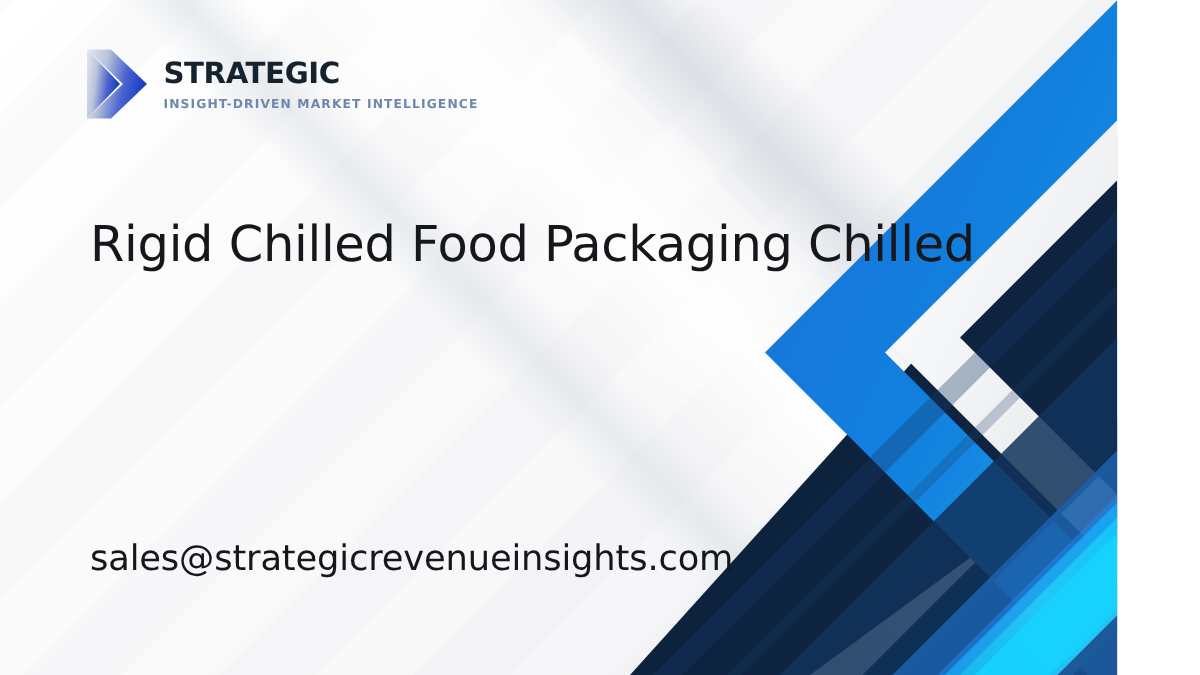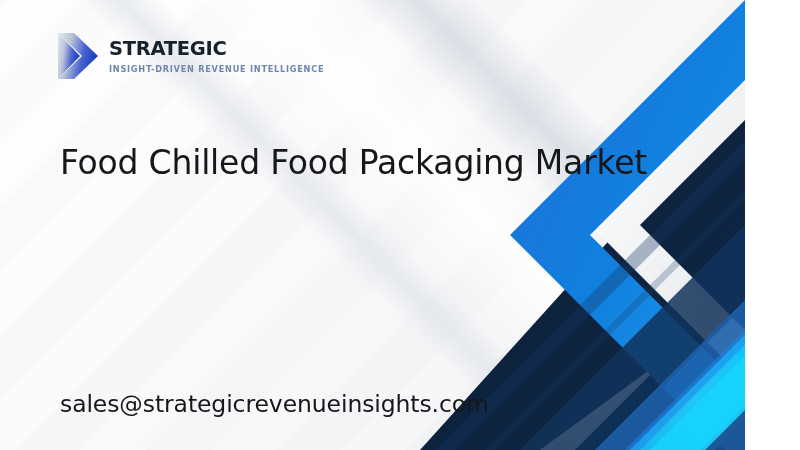--- a/index.html
+++ b/index.html
@@ -110,21 +110,20 @@
     line-height: 1.2;
   }
   .email {
     position: absolute;
     left: 60px; top: 358px;
     font-family: "DejaVu Sans", sans-serif;
     font-size: 23.5px;
     font-weight: normal;
     color: #15171a;
     letter-spacing: -0.1px;
-    margin-top: 32px;
   }
 </style>
 </head>
 <body>
 
 <div id="slide">
 
   <div class="bg-base"></div>
   <div class="bg-stripes"></div>
   <div class="bg-sheen-c"></div>
@@ -201,21 +200,21 @@
           <stop offset="35%" stop-color="#b9c3da"></stop>
           <stop offset="70%" stop-color="#4a63cf"></stop>
           <stop offset="100%" stop-color="#1a3fc4"></stop>
         </linearGradient>
       </defs>
       <path d="M2,3 L2,49 L24,26 Z" fill="url(#gLogo)"></path>
       <path d="M2,3 L18,3 L42,26 L18,49 L2,49 L26,26 Z" fill="url(#gLogo)"></path>
     </svg>
     <div class="logo-text">
       <span class="logo-line1">STRATEGIC</span>
-      <span class="logo-tagline">INSIGHT-DRIVEN REVENUE INTELLIGENCE</span>
+      <span class="logo-tagline">INSIGHT-DRIVEN MARKET INTELLIGENCE</span>
     </div>
   </div>
 
-  <div class="headline">Food Chilled Food Packaging Market</div>
+  <div class="headline">Rigid Chilled Food Packaging Chilled</div>
 
   <div class="email">sales@strategicrevenueinsights.com</div>
 
 </div>
 
 </body></html>

